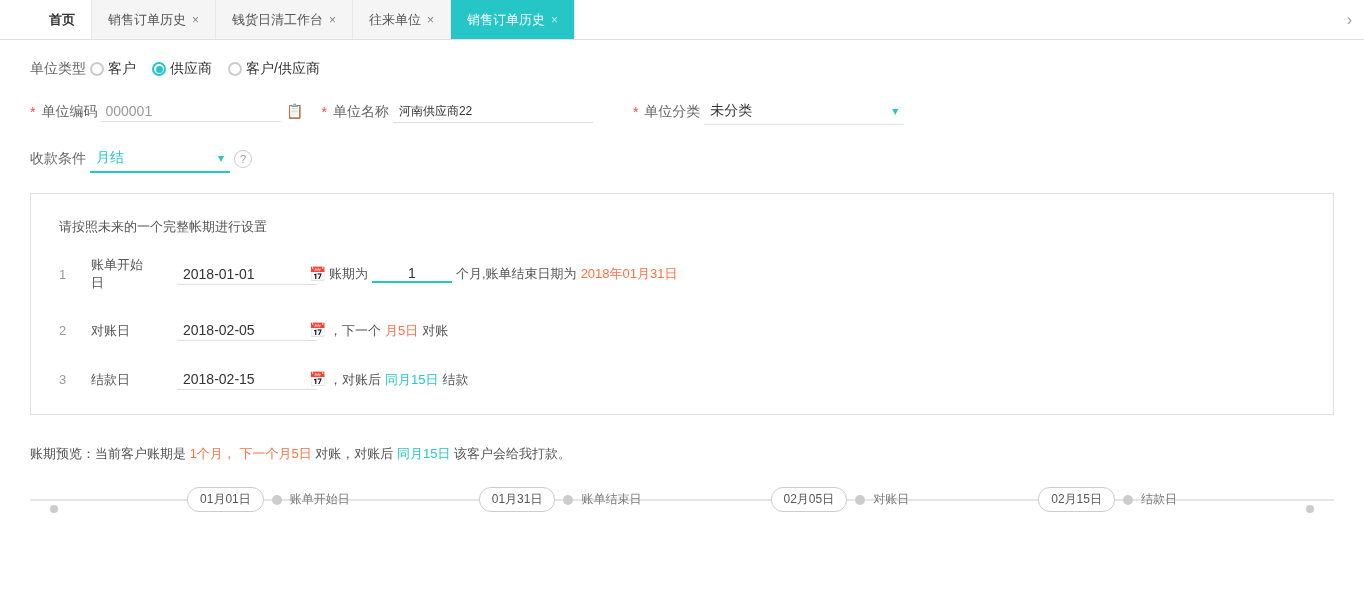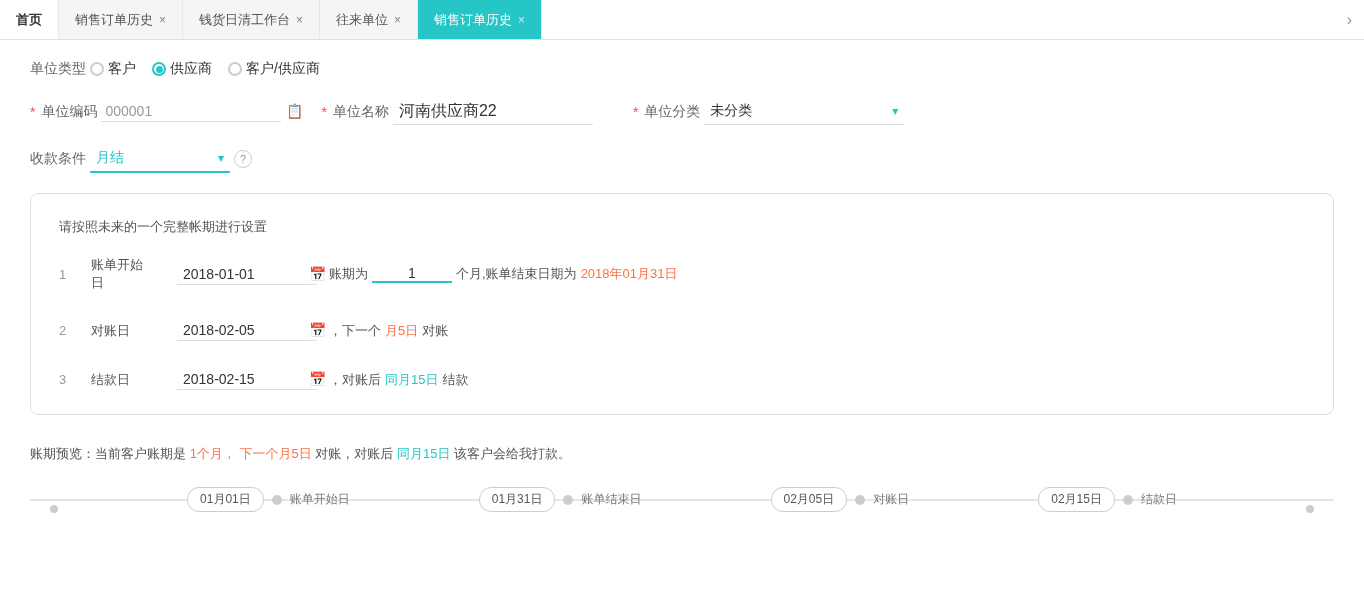--- a/index.html
+++ b/index.html
@@ -30,20 +30,21 @@
       color: #fff;
     }
     .tab-item .close-icon {
       font-size: 12px;
       opacity: 0.7;
     }
     .tab-item.home {
       background: #fff;
       font-weight: bold;
       color: #333;
+      margin-left: 33px;
     }
     .tab-expand {
       margin-left: auto;
       display: flex;
       align-items: center;
       padding: 0 12px;
       cursor: pointer;
       font-size: 16px;
       color: #999;
       background: #fff;
@@ -103,21 +104,21 @@
       content: '';
       width: 7px;
       height: 7px;
       border-radius: 50%;
       background: #26c6c6;
     }
     .form-input {
       border: none;
       border-bottom: 1px solid #ddd;
       padding: 4px 6px;
-      font-size: 16px;
+      font-size: 12px;
       outline: none;
       color: #333;
       width: 180px;
     }
     .input-with-icon {
       display: flex;
       align-items: center;
       border-bottom: 1px solid #ddd;
       padding: 2px 4px;
       width: 180px;
@@ -172,21 +173,21 @@
       font-size: 11px;
       display: flex;
       align-items: center;
       justify-content: center;
       cursor: pointer;
     }
 
     
     .period-card {
       border: 1px solid #e0e0e0;
-      border-radius: 8px;
+      border-radius: 0;
       padding: 24px 28px;
       background: #fff;
       margin-bottom: 20px;
     }
     .period-title {
       font-size: 13px;
       color: #555;
       margin-bottom: 20px;
     }
     .period-row {

